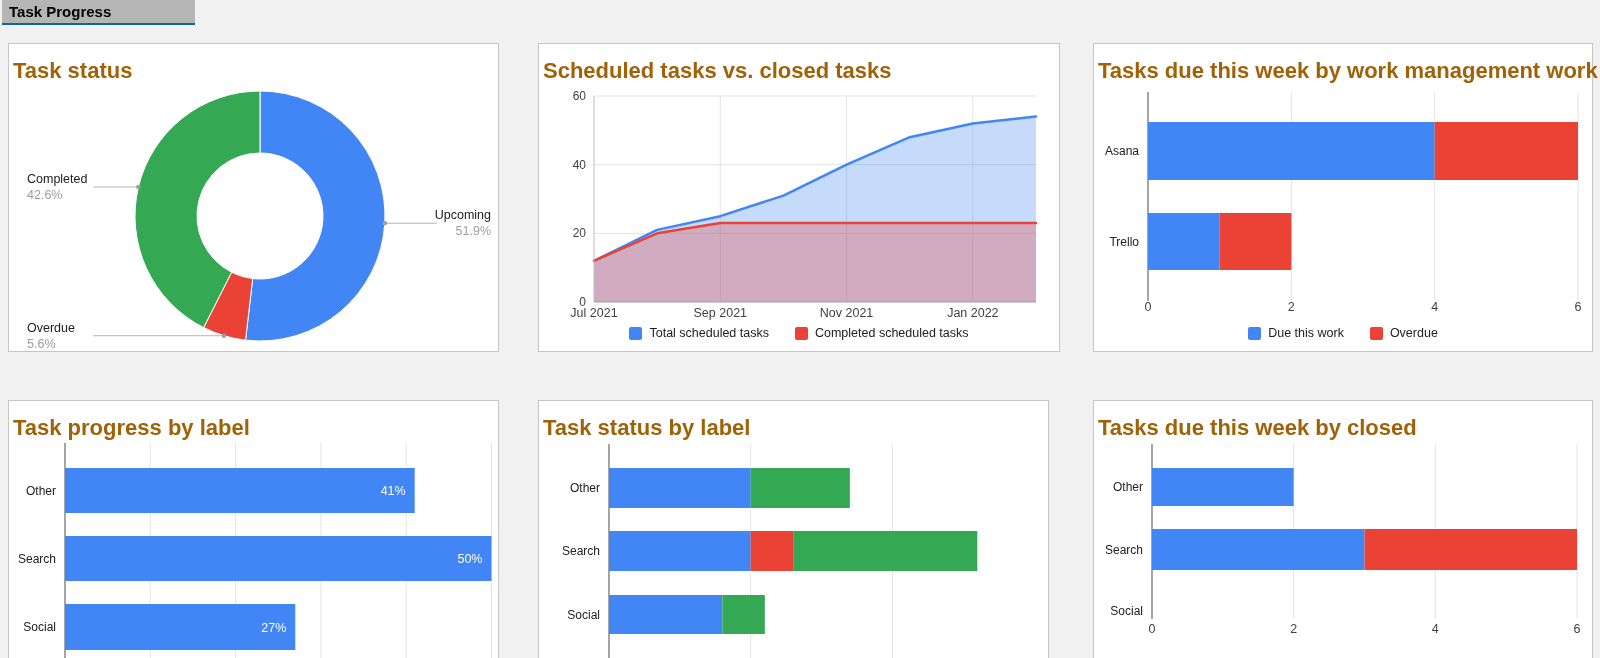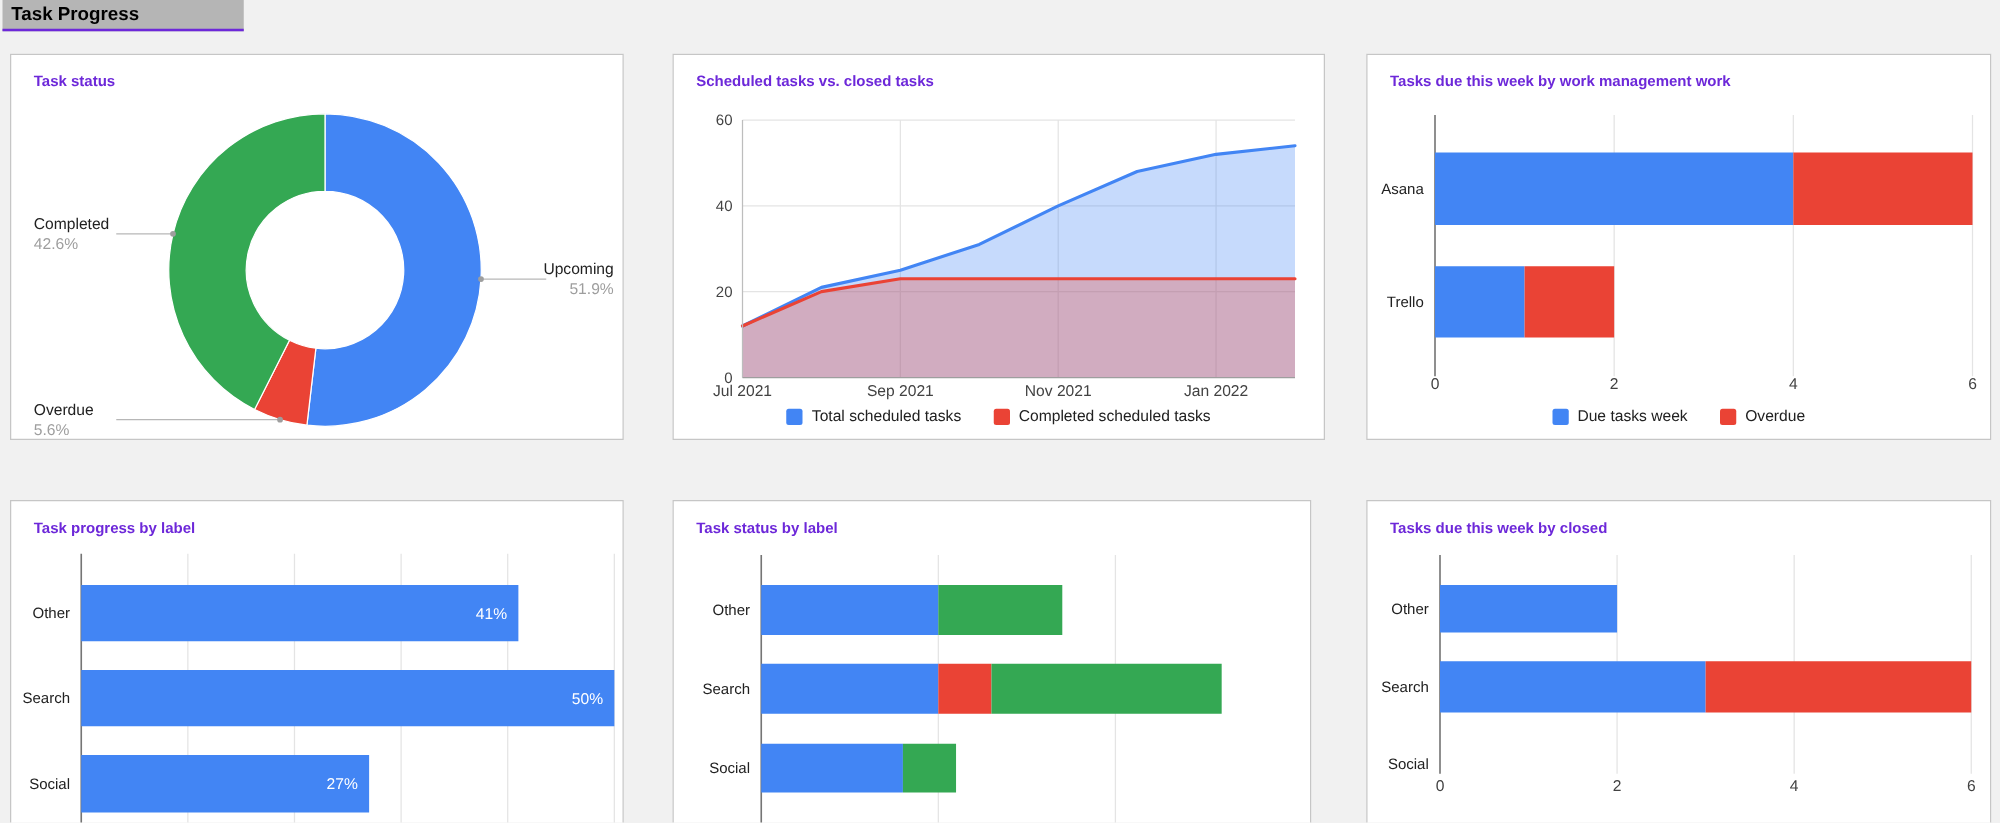--- a/index.html
+++ b/index.html
@@ -3,31 +3,31 @@
 <meta charset="utf-8">
 <style>
   html,body{margin:0;padding:0;}
   body{
     width:1600px;height:658px;overflow:hidden;position:relative;
     background:#f1f1f1;
     font-family:"Liberation Sans","DejaVu Sans",sans-serif;
   }
   .sheet-tab{
     position:absolute;left:2px;top:0;width:186px;height:23px;
-    background:#b5b5b5;border-bottom:2px solid #6d28d9;
+    background:#b5b5b5;border-bottom:2px solid #0369a1;
     color:#000;font-size:15px;font-weight:bold;line-height:23px;
     padding-left:7px;
   }
   .card{
     position:absolute;background:#fff;border:1px solid #c6c6c6;
     box-sizing:border-box;
   }
   .chart-title{
-    position:absolute;top:14px;left:18px;
-    font-size:12px;font-weight:bold;color:#6d28d9;
+    position:absolute;top:14px;left:4px;
+    font-size:22px;font-weight:bold;color:#a16207;
     white-space:nowrap;z-index:2;
   }
   .chart-svg{position:absolute;left:0;top:0;}
   svg{font-family:"Liberation Sans","DejaVu Sans",sans-serif;}
   .legend{
     position:absolute;left:0;right:0;top:281px;height:16px;
     display:flex;justify-content:center;gap:26px;
     font-size:12.5px;color:#212121;z-index:2;
   }
   .legend-item{display:flex;align-items:center;white-space:nowrap;}
@@ -113,21 +113,21 @@
         <rect x="54" y="169" width="71.66666666666667" height="57" fill="#4285F4"></rect>
         <rect x="125.66666666666667" y="169" width="71.66666666666667" height="57" fill="#EA4335"></rect>
         <text x="54" y="267" fill="#424242" font-size="12.5" text-anchor="middle">0</text>
         <text x="197.33333333333334" y="267" fill="#424242" font-size="12.5" text-anchor="middle">2</text>
         <text x="340.6666666666667" y="267" fill="#424242" font-size="12.5" text-anchor="middle">4</text>
         <text x="484" y="267" fill="#424242" font-size="12.5" text-anchor="middle">6</text>
       </svg>
     <div class="legend">
       <div class="legend-item">
         <span class="swatch" style="background: rgb(66, 133, 244);"></span>
-        <span>Due tasks week</span>
+        <span>Due this work</span>
       </div>
       <div class="legend-item">
         <span class="swatch" style="background: rgb(234, 67, 53);"></span>
         <span>Overdue</span>
       </div>
     </div>
   </div>
 
   <div class="card" style="left:8px;top:400px;width:491px;height:309px">
     <div class="chart-title">Task progress by label</div>

